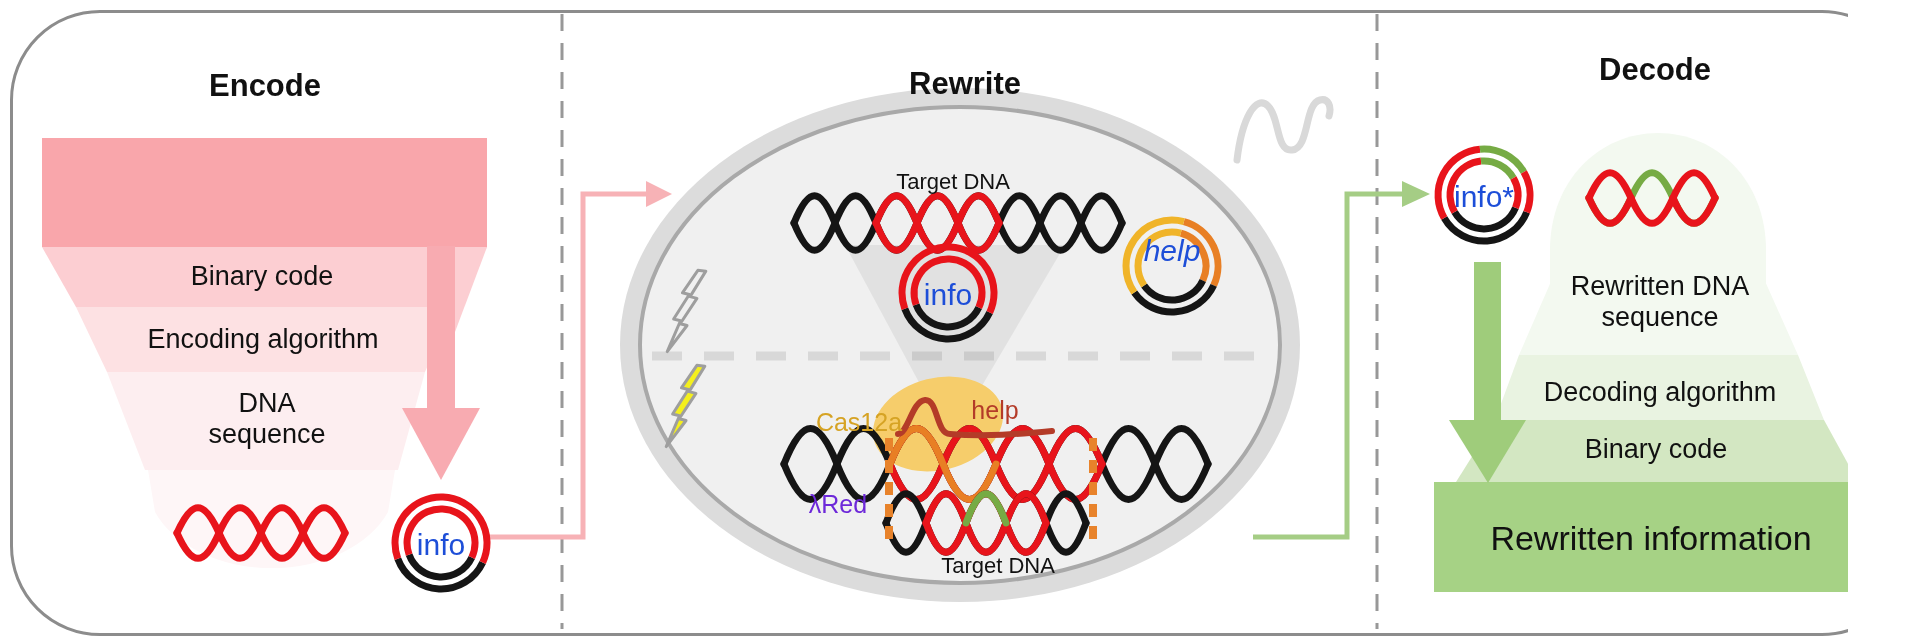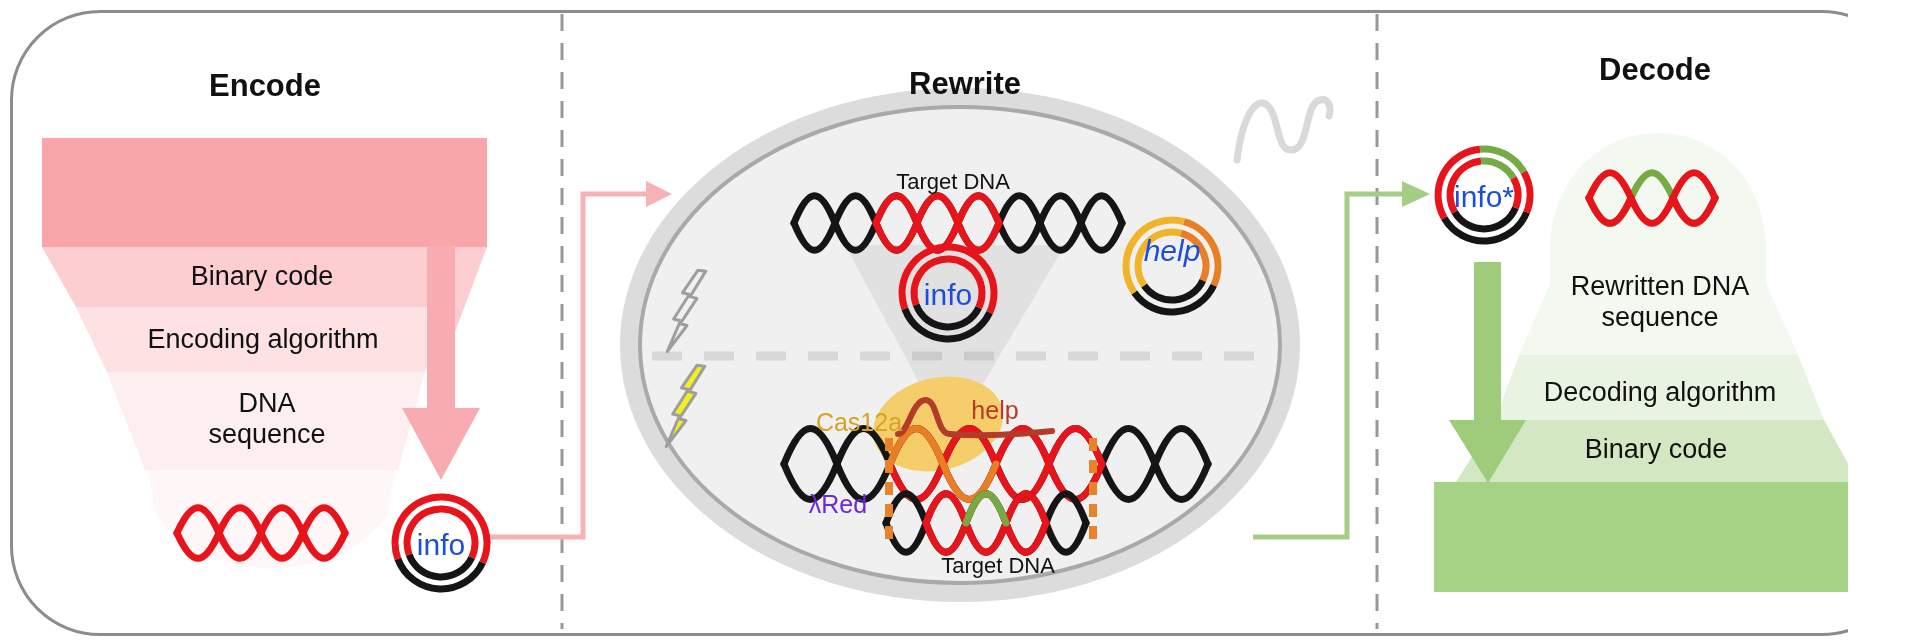--- a/index.html
+++ b/index.html
@@ -161,13 +161,14 @@
   <div class="lbl" style="left:827px;top:408px;font-size:25px;color:#d6a324;margin-left:32px;">Cas12a</div>
   <div class="lbl" style="left:995px;top:396px;font-size:25px;color:#b43b28;">help</div>
   <div class="lbl" style="left:838px;top:490px;font-size:25px;color:#6d28d9;">λRed</div>
   <div class="lbl cell-lbl" style="left:998px;top:553px;">Target DNA</div>
 
   <div class="lbl title" style="left:1655px;top:52px;">Decode</div>
   <div class="plasmid-lbl" style="left:1484px;top:197px;">info*</div>
   <div class="lbl mid" style="left:1660px;top:377px;">Decoding algorithm</div>
   <div class="lbl mid wrap" style="left:1660px;top:271px;width:270px;">Rewritten DNA sequence</div>
   <div class="lbl mid" style="left:1656px;top:434px;">Binary code</div>
+  <div class="lbl big" style="left:1651px;top:519px;">Rewritten information</div>
 </div>
 
 </body></html>

